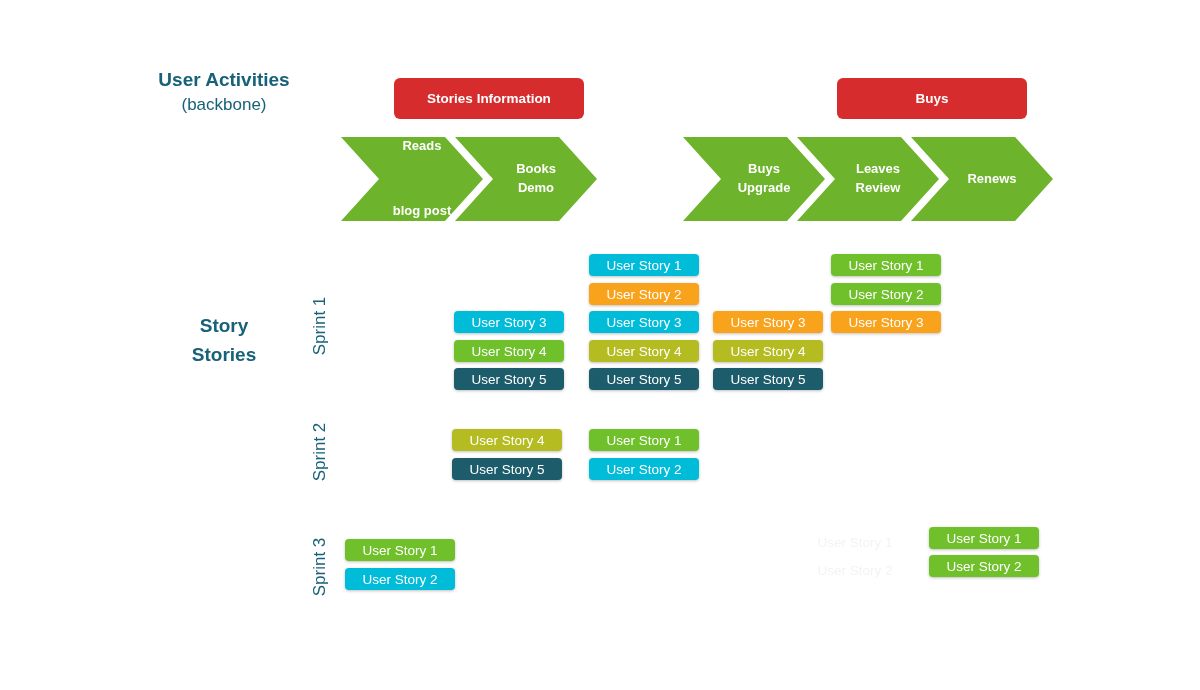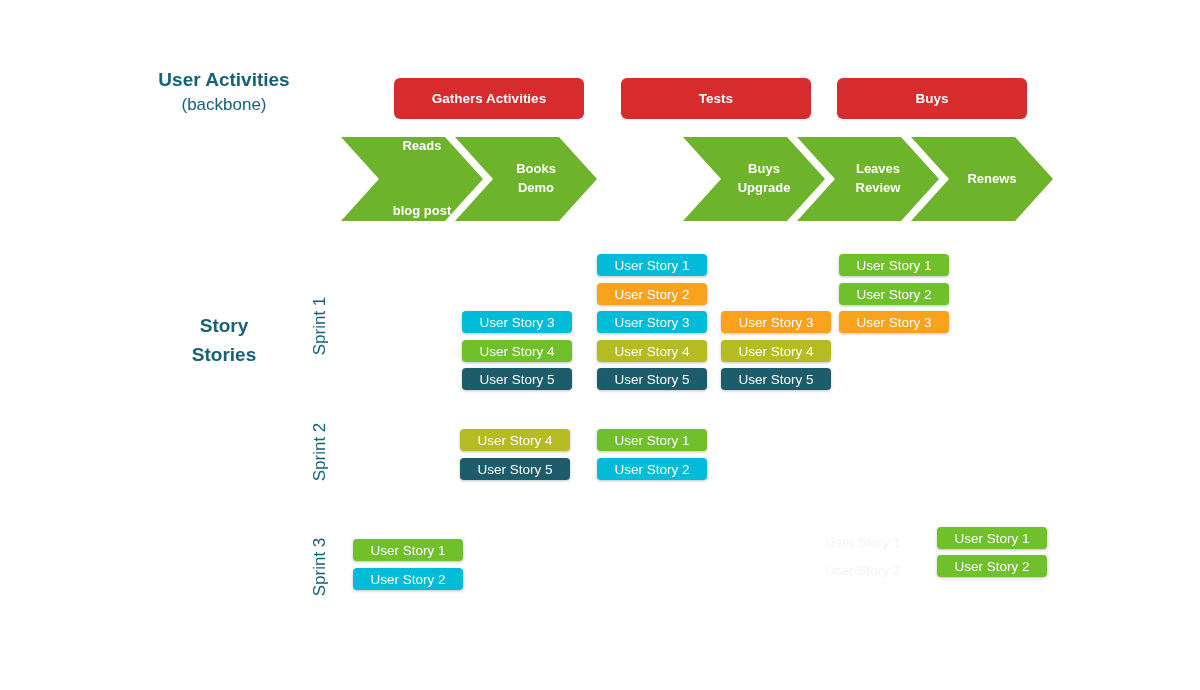--- a/index.html
+++ b/index.html
@@ -29,21 +29,20 @@
     clip-path:polygon(0 0,104px 0,142px 50%,104px 100%,0 100%,38px 50%);
     color:#fff;font-weight:bold;font-size:13px;line-height:1.45;
     display:flex;flex-direction:column;align-items:center;justify-content:center;
     text-align:center;padding-left:20px;box-sizing:border-box;
   }
   
   .card{
     position:absolute;width:110px;height:22px;border-radius:4px;color:#fff;
     font-size:13.5px;display:flex;align-items:center;justify-content:center;
     box-shadow:0 1px 3px rgba(0,0,0,.25);
-    margin-left:8px;
   }
   .card[data-c="cyan"]{background:var(--cyan);}
   .card[data-c="orange"]{background:var(--orange);}
   .card[data-c="green"]{background:var(--green);}
   .card[data-c="olive"]{background:var(--olive);}
   .card[data-c="darkteal"]{background:var(--darkteal);}
   .card[data-c="ghost"]{background:transparent;box-shadow:none;color:var(--ghost);}
 </style>
 </head>
 <body>
@@ -56,22 +55,21 @@
   </div>
   <div class="heading-block stories-block" style="top:311px;">
     <div class="h-title">Story</div>
     <div class="h-title">Stories</div>
   </div>
 
   <div class="sprint-label" style="left:320px;top:326px;">Sprint 1</div>
   <div class="sprint-label" style="left:320px;top:452px;">Sprint 2</div>
   <div class="sprint-label" style="left:320px;top:567px;">Sprint 3</div>
 
-  <div class="activity" style="left:394px;">Gathers Activities</div>
-  <div class="activity" style="left:621px;">Tests</div>
+  <div class="activity" style="left:394px;">Stories Information</div>
   <div class="activity" style="left:837px;">Buys</div>
 
   <div class="task-arrow" style="left:341px;justify-content:space-between;">
     <div>Reads</div>
     <div>blog post</div>
   </div>
   <div class="task-arrow" style="left:455px;">
     <div>Books</div>
     <div>Demo</div>
   </div>

